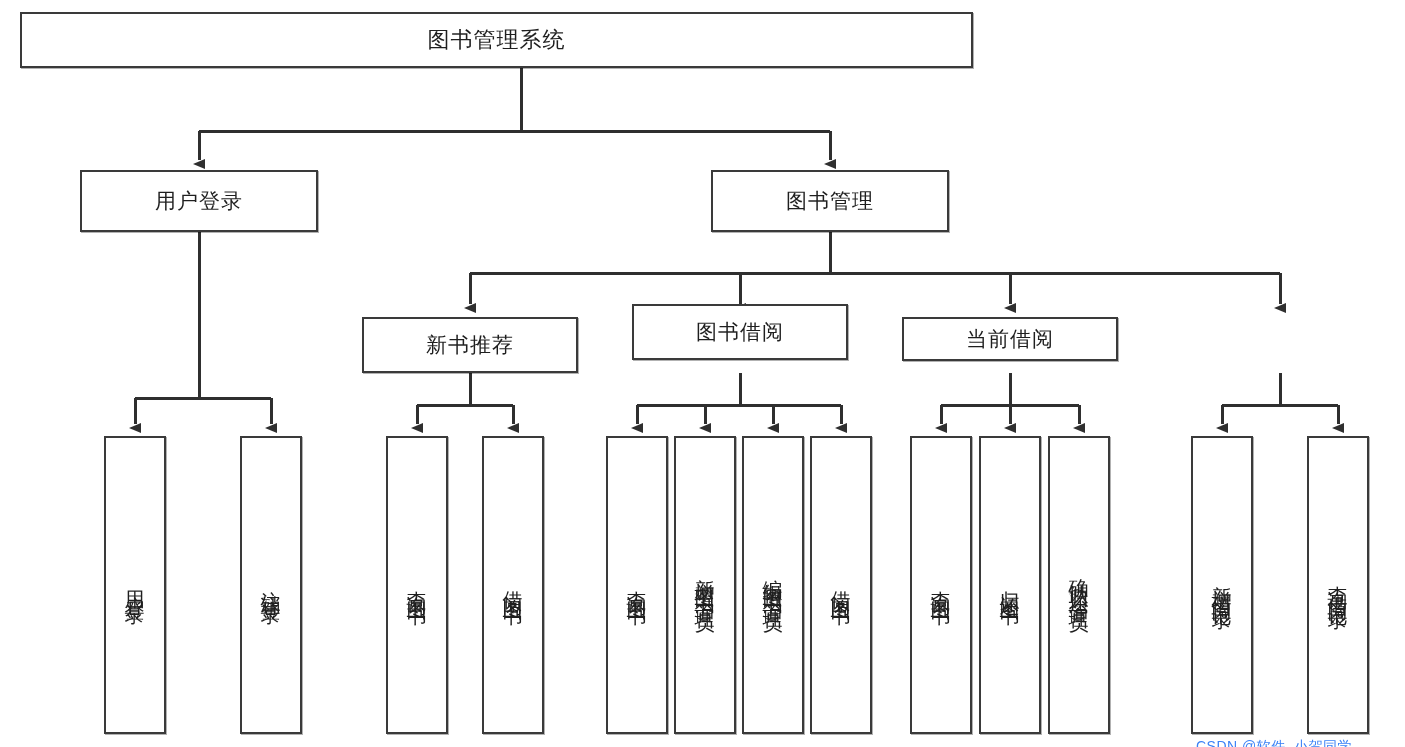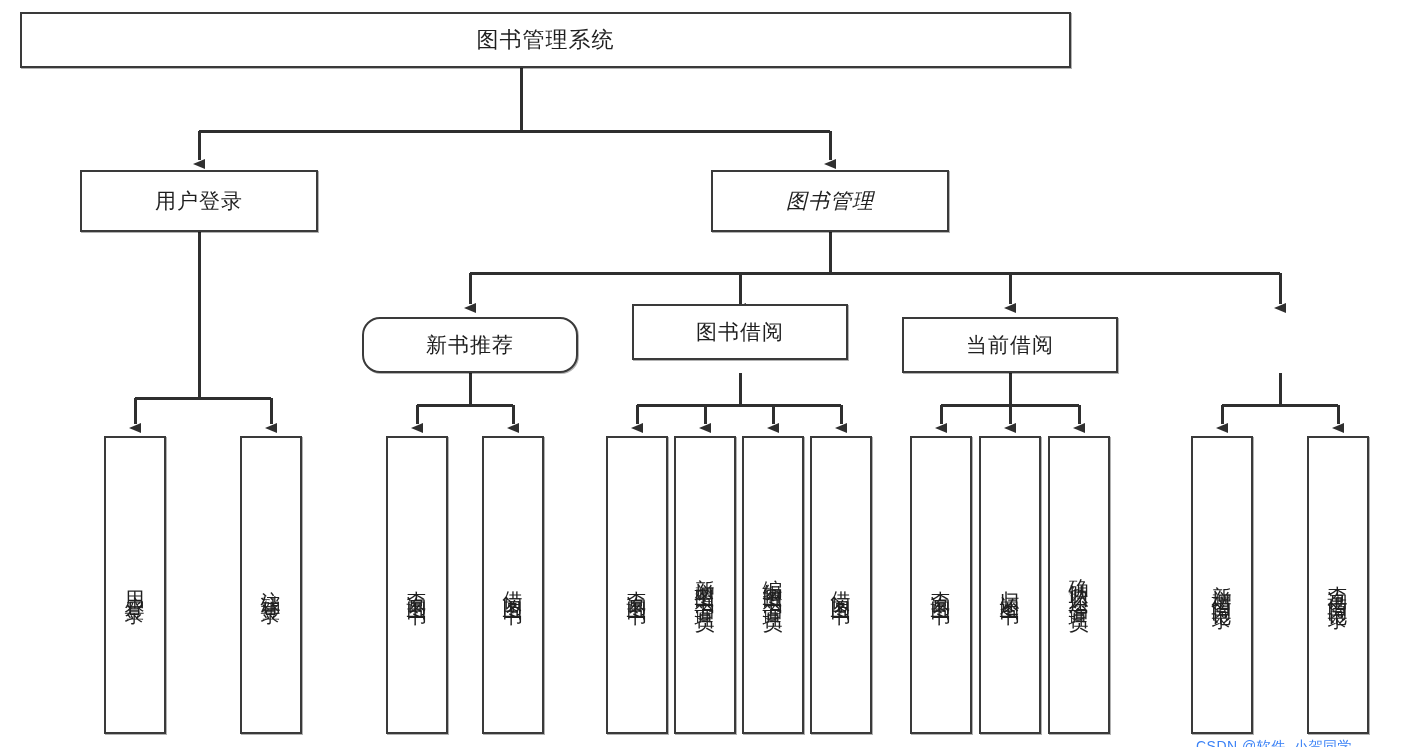--- a/index.html
+++ b/index.html
@@ -100,38 +100,38 @@
       <path d="M1010,405 L1010,424" marker-end="url(#arrow)"></path>
       <path d="M1079,405 L1079,424" marker-end="url(#arrow)"></path>
 
       <path d="M1280,373 L1280,405"></path>
       <path d="M1222,405 L1338,405"></path>
       <path d="M1222,405 L1222,424" marker-end="url(#arrow)"></path>
       <path d="M1338,405 L1338,424" marker-end="url(#arrow)"></path>
     </g>
   </svg>
 
-  <div class="node-box node-root" style="left:20px;top:12px;width:1051px;height:56px;">
+  <div class="node-box node-root" style="left:20px;top:12px;width:953px;height:56px;">
     <span class="node-label">图书管理系统</span>
   </div>
 
   <div class="node-box" style="left:80px;top:170px;width:238px;height:62px;">
     <span class="node-label">用户登录</span>
   </div>
-  <div class="node-box" style="left:711px;top:170px;width:238px;height:62px;font-style:italic;">
+  <div class="node-box" style="left:711px;top:170px;width:238px;height:62px;">
     <span class="node-label">图书管理</span>
   </div>
 
-  <div class="node-box" style="left:362px;top:317px;width:216px;height:56px;border-radius:18px;">
+  <div class="node-box" style="left:362px;top:317px;width:216px;height:56px;">
     <span class="node-label">新书推荐</span>
   </div>
   <div class="node-box" style="left:632px;top:304px;width:216px;height:56px;">
     <span class="node-label">图书借阅</span>
   </div>
-  <div class="node-box" style="left:902px;top:317px;width:216px;height:56px;">
+  <div class="node-box" style="left:902px;top:317px;width:216px;height:44px;">
     <span class="node-label">当前借阅</span>
   </div>
 
   <div class="leaf-box" style="left:104px;top:436px;width:62px;height:298px;">
     <span class="leaf-label">用户登录</span>
   </div>
   <div class="leaf-box" style="left:240px;top:436px;width:62px;height:298px;">
     <span class="leaf-label">注销登录</span>
   </div>
 

